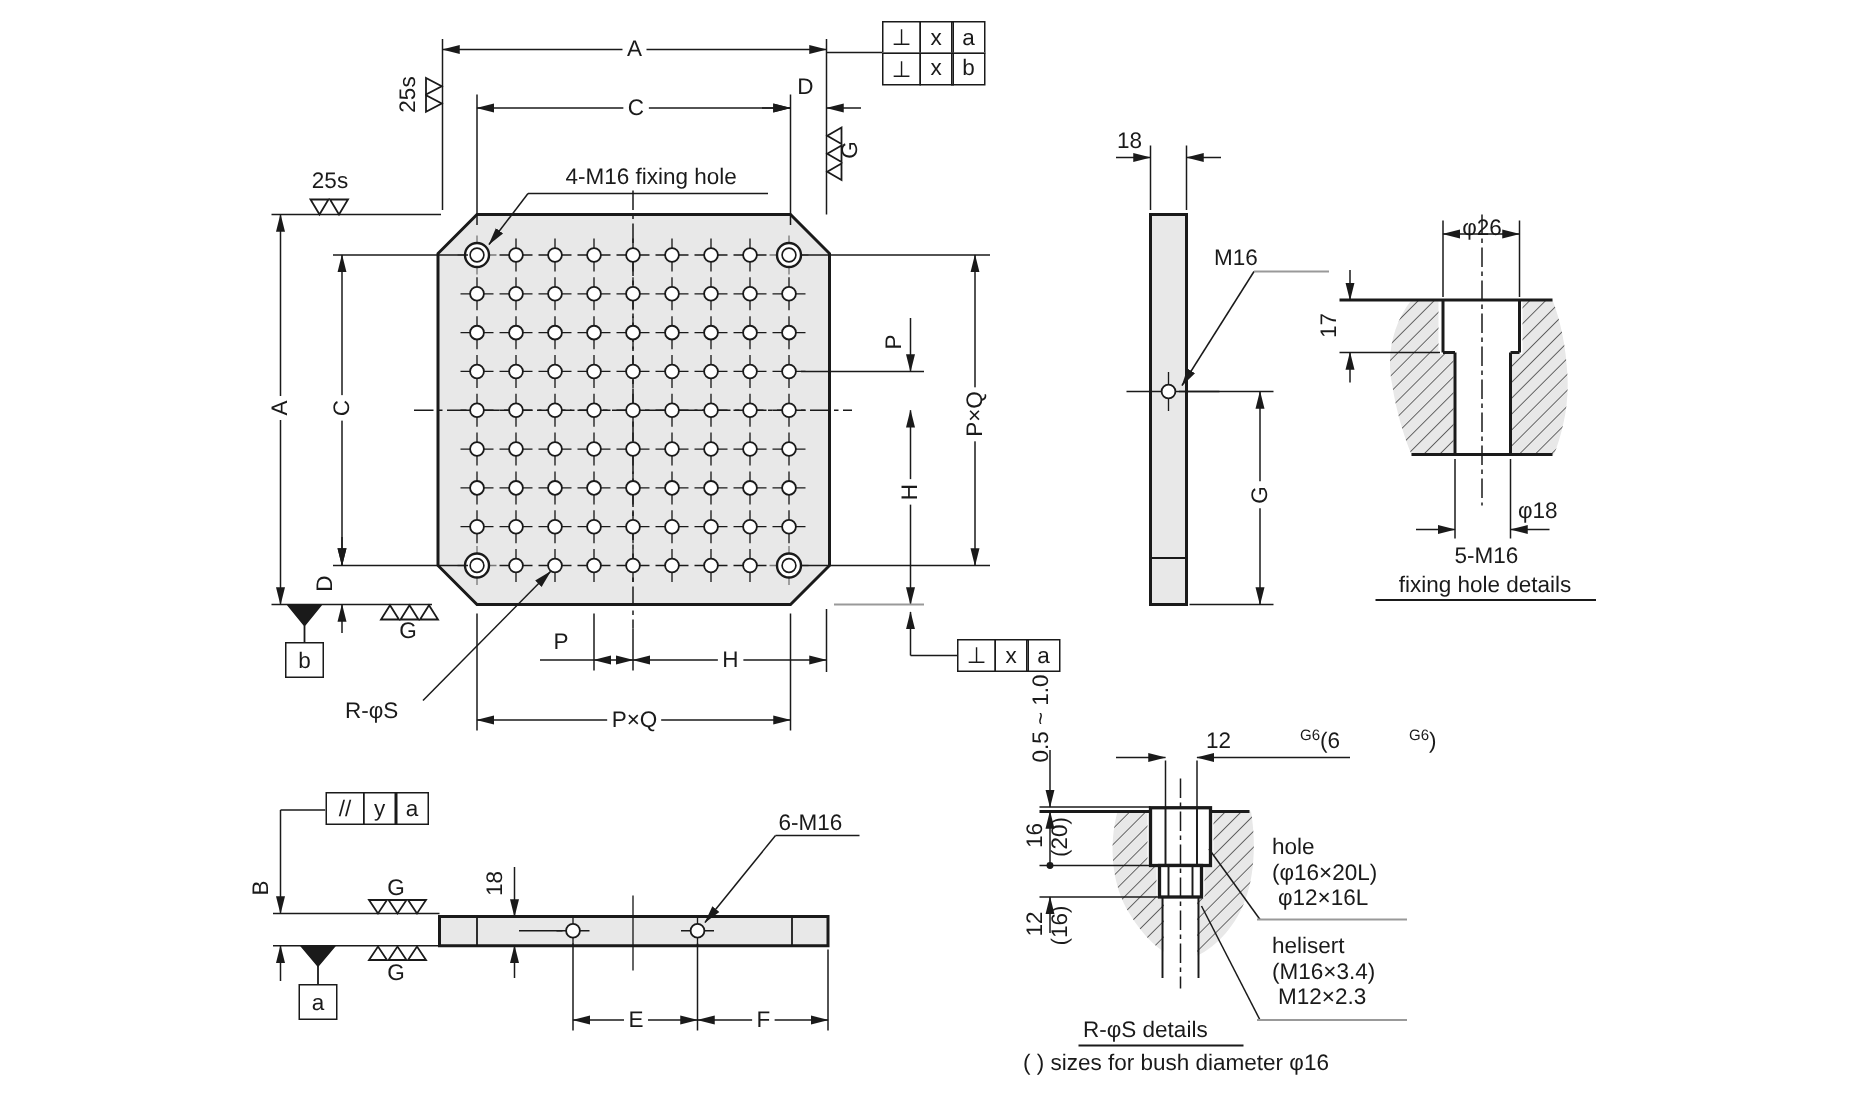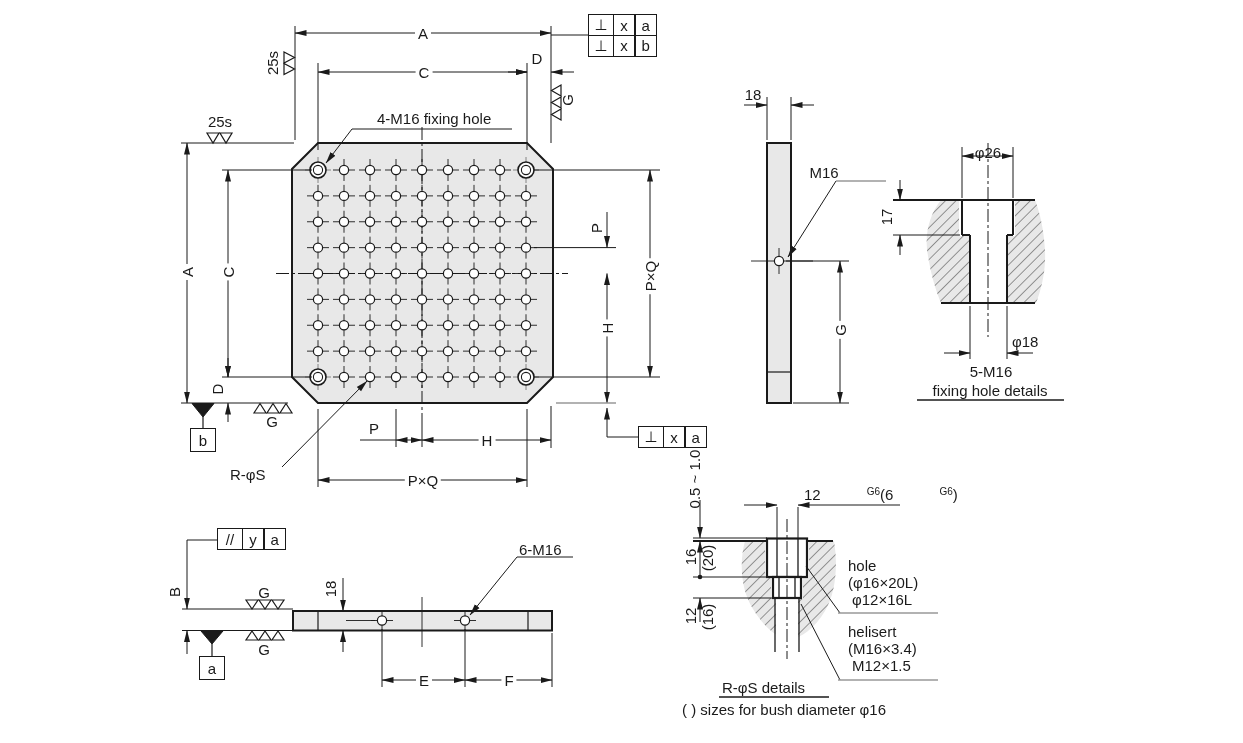--- a/index.html
+++ b/index.html
@@ -522,21 +522,21 @@
 <div class="lbl v" style="left:694px;top:479px">0.5 ~ 1.0</div>
 <div class="lbl v" style="left:690px;top:557px">16</div>
 <div class="lbl v" style="left:707px;top:558px">(20)</div>
 <div class="lbl v" style="left:690px;top:616px">12</div>
 <div class="lbl v" style="left:707px;top:617px">(16)</div>
 <div class="lbl l" style="left:848px;top:565px">hole</div>
 <div class="lbl l" style="left:848px;top:582px">(φ16×20L)</div>
 <div class="lbl l" style="left:852px;top:599px">φ12×16L</div>
 <div class="lbl l" style="left:848px;top:631px">helisert</div>
 <div class="lbl l" style="left:848px;top:648px">(M16×3.4)</div>
-<div class="lbl l" style="left:852px;top:665px">M12×1.5</div>
+<div class="lbl l" style="left:852px;top:665px">M12×2.3</div>
 <div class="lbl l" style="left:722px;top:687px">R-φS details</div>
 <div class="lbl l" style="left:682px;top:709px">(  ) sizes for bush diameter φ16</div>
 
 <div class="fr" style="left:588px;top:14px">
   <div style="width:26px">⊥</div>
   <div style="width:23px">x</div>
   <div style="width:23px">a</div>
 </div>
 <div class="fr" style="left:588px;top:34.6px">
   <div style="width:26px">⊥</div>

